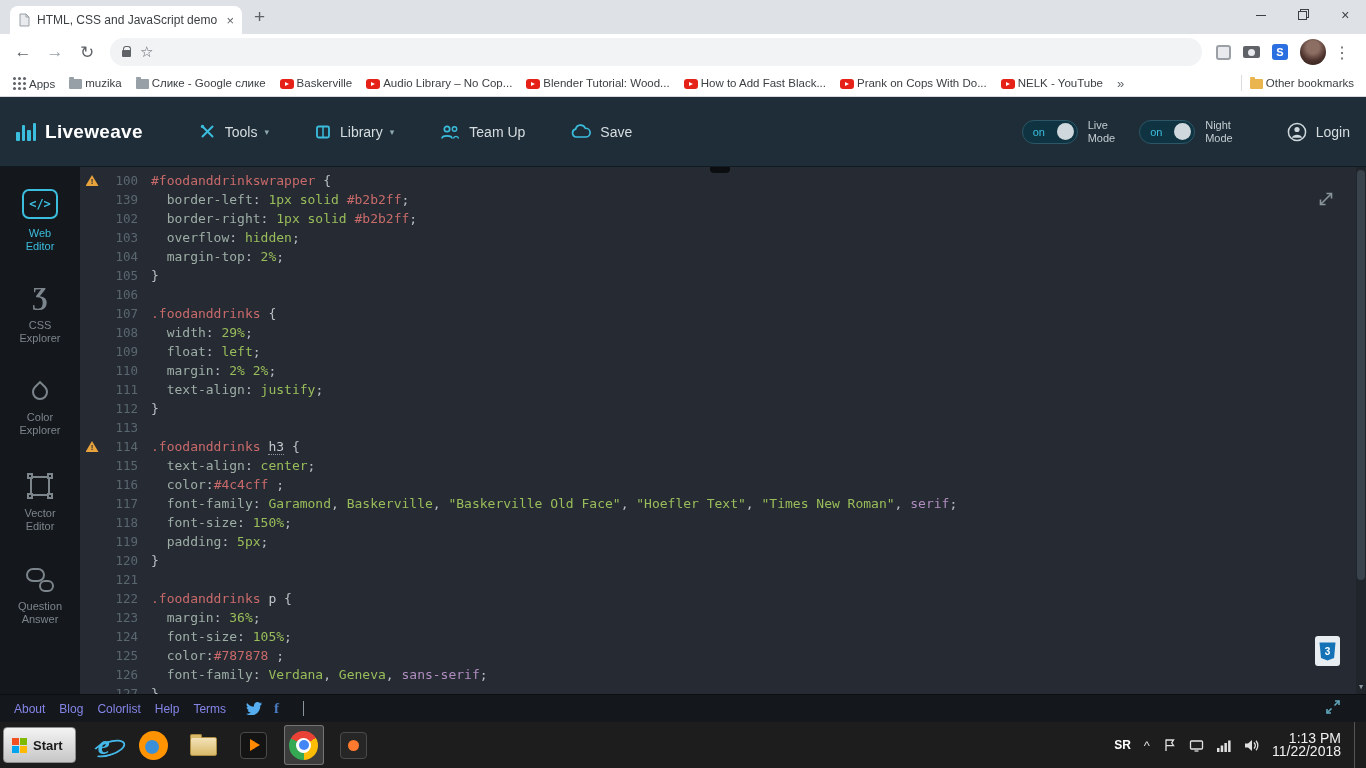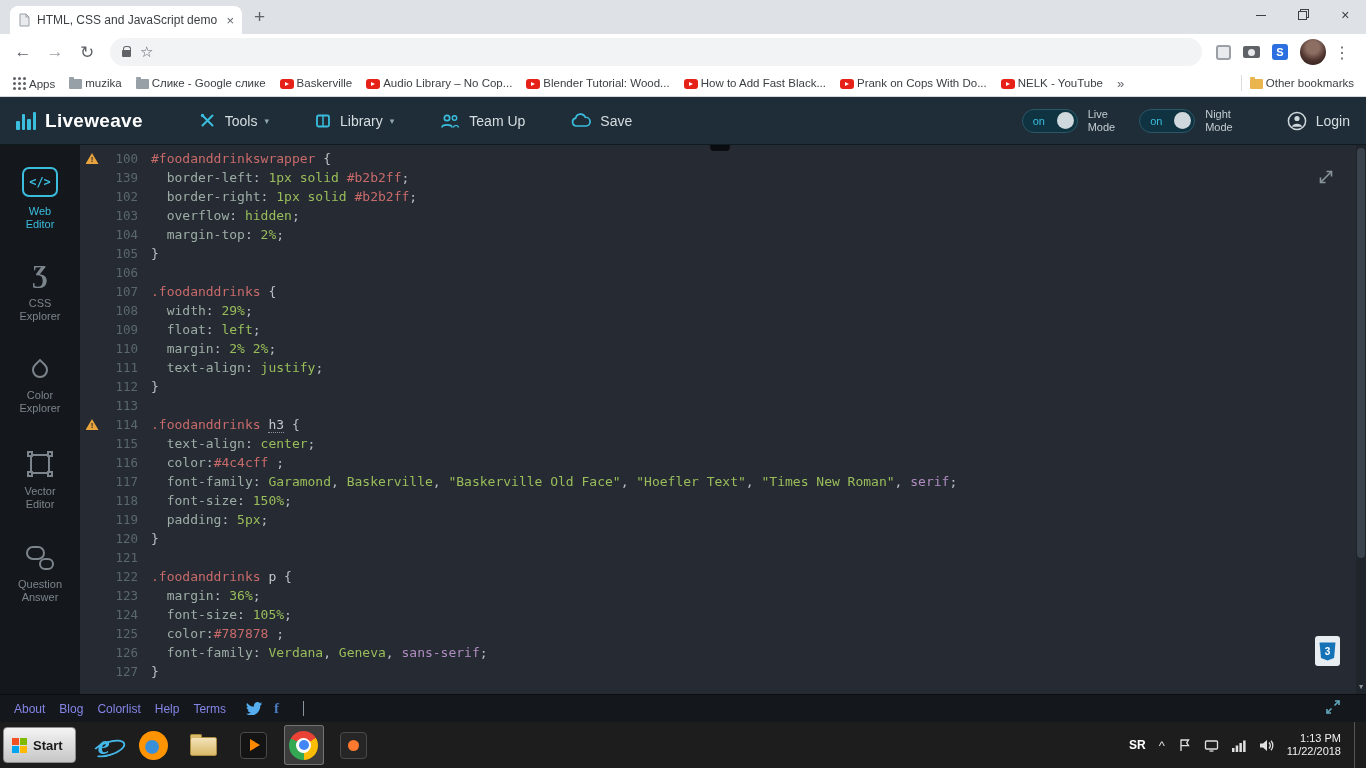--- a/index.html
+++ b/index.html
@@ -47,21 +47,21 @@
   .bm-folder { width:13px; height:10px; background:#97a0a6; border-radius:1px; position:relative; }
   .bm-folder::before { content:""; position:absolute; top:-2px; left:0; width:5px; height:2px; background:#97a0a6; border-radius:1px 1px 0 0; }
   .bm-folder.yellow, .bm-folder.yellow::before { background:#eab54e; }
   .bm-yt { width:14px; height:10px; background:#e62117; border-radius:3px; position:relative; }
   .bm-yt::before { content:""; position:absolute; left:5px; top:2.5px; border-left:4px solid #fff; border-top:2.5px solid transparent; border-bottom:2.5px solid transparent; }
   .bm-overflow { color:#5f6368; font-size:13px; }
   .bm-right { margin-left:auto; display:flex; align-items:center; gap:8px; }
   .bm-sep { width:1px; height:16px; background:#dadce0; }
 
   
-  .lw-header { height:48px; background:#1e2d37; border-bottom:1px solid #101b21; display:flex; align-items:center; padding:0 16px; color:#d6dde0; flex:0 0 auto; }
+  .lw-header { height:70px; background:#1e2d37; border-bottom:1px solid #101b21; display:flex; align-items:center; padding:0 16px; color:#d6dde0; flex:0 0 auto; }
   .brand { display:flex; align-items:center; gap:9px; margin-right:56px; }
   .brand-bars { display:flex; align-items:flex-end; gap:2px; height:18px; }
   .brand-bars i { width:3.5px; background:#3bbdde; border-radius:1px; display:block; }
   .brand-bars i:nth-child(1){height:9px}.brand-bars i:nth-child(2){height:16px}.brand-bars i:nth-child(3){height:11px}.brand-bars i:nth-child(4){height:18px}
   .brand-name { font-size:19px; font-weight:bold; color:#fff; letter-spacing:.3px; }
   .lw-menu { display:flex; align-items:center; gap:46px; }
   .menu-item { display:flex; align-items:center; gap:9px; font-size:14px; color:#d6dde0; }
   .chev { font-size:9px; color:#8fa7b1; margin-left:-2px; }
   .lw-right { margin-left:auto; display:flex; align-items:center; gap:10px; }
   .toggle { width:56px; height:24px; border-radius:13px; background:#0f3341; border:1px solid #2d5666; display:flex; align-items:center; justify-content:space-between; padding:0 3px 0 10px; }
@@ -135,21 +135,21 @@
   .app-player { width:27px; height:27px; background:#141414; border:1px solid #4a4a4a; border-radius:4px; display:flex; align-items:center; justify-content:center; }
   .app-player::before { content:""; border-left:10px solid #ff8a00; border-top:6px solid transparent; border-bottom:6px solid transparent; margin-left:3px; }
   .app-chrome { position:relative; width:29px; height:29px; border-radius:50%; background:conic-gradient(from -60deg,#ea4335 0 33%,#fbbc05 33% 66%,#34a853 66% 100%); }
   .app-chrome::before { content:""; position:absolute; inset:7px; background:#fff; border-radius:50%; }
   .app-chrome::after { content:""; position:absolute; inset:9.5px; background:#4285f4; border-radius:50%; }
   .app-darkapp { width:27px; height:27px; background:#262626; border:1px solid #4a4a4a; border-radius:4px; display:flex; align-items:center; justify-content:center; }
   .app-darkapp::before { content:""; width:11px; height:11px; border-radius:50%; background:#ff7a2f; }
   .tray { margin-left:auto; display:flex; align-items:center; gap:13px; padding-right:6px; color:#fff; }
   .tray-lang { font-size:12px; font-weight:bold; }
   .tray-caret { font-size:13px; color:#ddd; }
-  .clock { text-align:right; font-size:11px; line-height:13px; color:#f0f0f0; }
+  .clock { text-align:right; font-size:14px; line-height:13px; color:#f0f0f0; }
   .show-desktop { width:6px; height:46px; border-left:1px solid #555; }
 </style>
 </head>
 <body>
 
 <div class="screen">
 
   <div class="tabstrip">
     <div class="tab">
       <svg width="13" height="14" viewBox="0 0 13 14">

